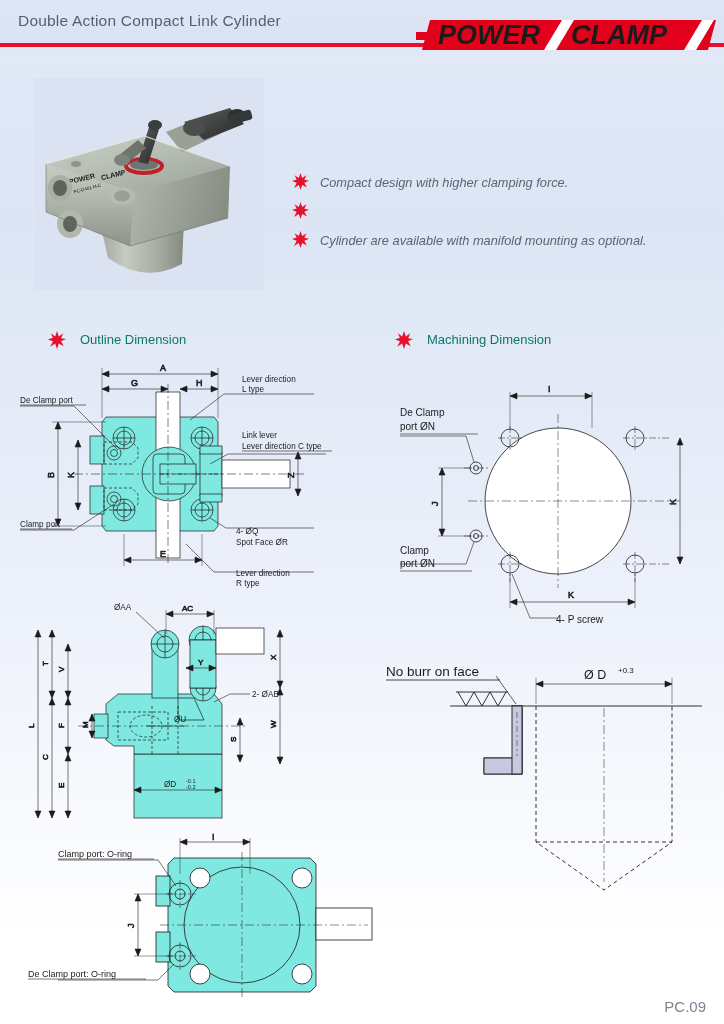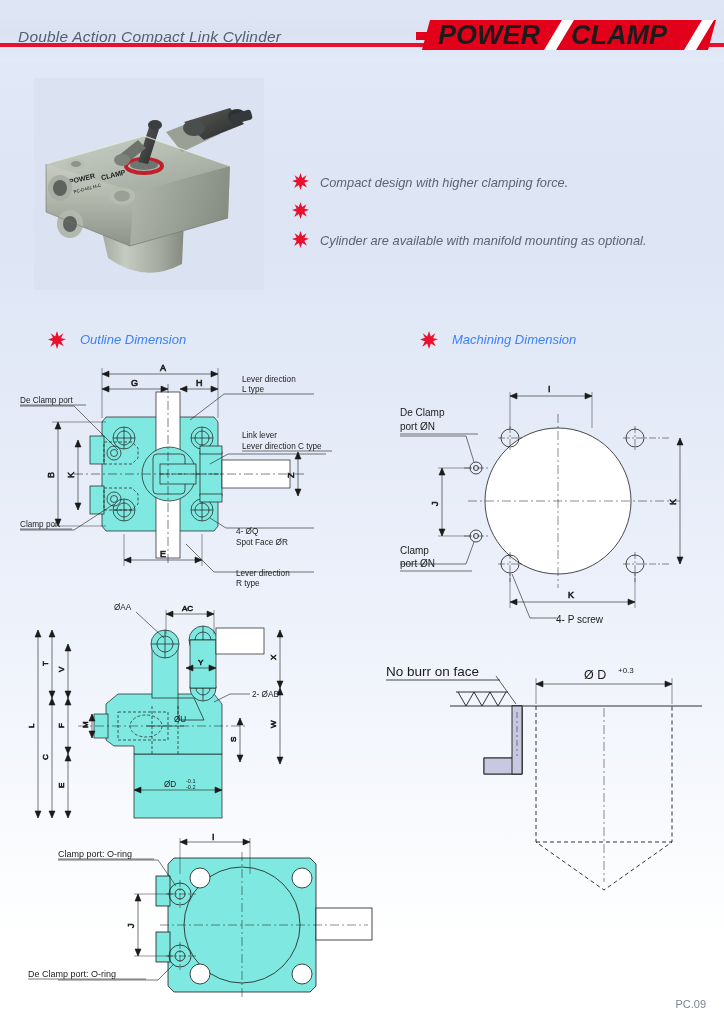--- a/index.html
+++ b/index.html
@@ -7,55 +7,55 @@
   body{
     width:724px;height:1024px;overflow:hidden;position:relative;
     font-family:"Liberation Sans","DejaVu Sans",sans-serif;
     background:linear-gradient(180deg,#e2e9f7 0%,#dde5f5 22%,#e6ecf8 45%,#eef2fb 62%,#f7f9fd 78%,#ffffff 92%,#ffffff 100%);
   }
   .page{position:absolute;inset:0;}
 
   
   .header{position:absolute;left:0;top:0;width:724px;height:62px;
     background:linear-gradient(180deg,#dfe7f6 0%,#dbe3f3 55%,#e3eaf8 100%);}
-  .header-title{position:absolute;left:18px;top:28px;font-size:15.5px;color:#555f6e;
-    letter-spacing:.2px;white-space:nowrap;font-style:italic;}
+  .header-title{position:absolute;left:18px;top:12px;font-size:15.5px;color:#555f6e;
+    letter-spacing:.2px;white-space:nowrap;}
   .header-rule{position:absolute;left:0;top:43px;width:724px;height:4px;background:#e8112d;}
   .logo{position:absolute;right:8px;top:18px;width:300px;height:34px;}
   .logo svg{display:block;}
 
   
   .photo{position:absolute;left:34px;top:78px;width:230px;height:212px;}
   .photo svg{display:block;}
 
   
   .features{position:absolute;left:292px;top:168px;width:420px;}
   .feat{position:relative;height:29px;line-height:29px;padding-left:28px;
     font-size:12.8px;color:#5b6472;white-space:nowrap;font-style:italic;}
   .star{position:absolute;left:0;top:5px;width:17px;height:17px;}
   .star svg{display:block;}
 
   
   .sec{position:absolute;height:22px;line-height:22px;padding-left:36px;
-    font-size:13px;color:#3b82f6;font-style:italic;}
+    font-size:13px;color:#0f766e;}
   .sec .star{left:4px;top:2px;width:18px;height:18px;}
   #sec-outline{left:44px;top:329px;}
-  #sec-machining{left:416px;top:329px;text-align:right;}
+  #sec-machining{left:391px;top:329px;text-align:right;}
 
   
   .dwg{position:absolute;}
   .dwg svg{display:block;overflow:visible;}
 
   #dwg-front{left:14px;top:354px;width:344px;height:242px;}
   #dwg-machining{left:380px;top:368px;width:344px;height:264px;}
   #dwg-side{left:18px;top:594px;width:286px;height:234px;}
   #dwg-burr{left:372px;top:652px;width:352px;height:258px;}
   #dwg-bottom{left:28px;top:834px;width:344px;height:192px;}
 
-  .page-no{position:absolute;right:18px;top:998px;font-size:11px;color:#7b8494;margin-left:48px;}
+  .page-no{position:absolute;right:18px;top:998px;font-size:15px;color:#7b8494;margin-left:48px;}
 
   
   text{font-family:"Liberation Sans","DejaVu Sans",sans-serif;fill:#1b1b1b;}
 </style>
 </head>
 <body>
 
 <div class="page">
 
   <div class="header">

